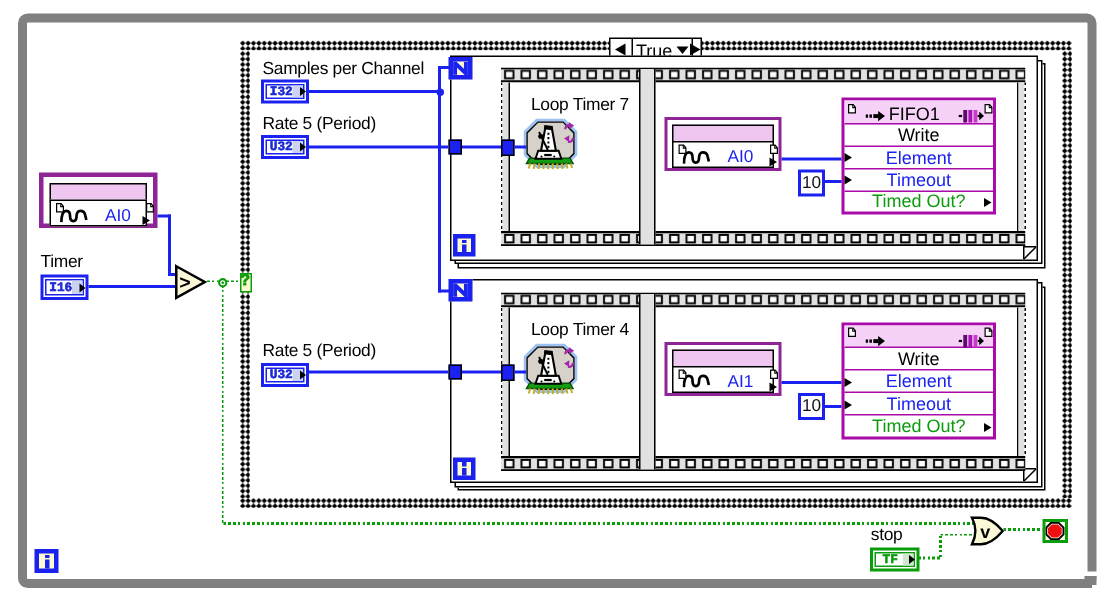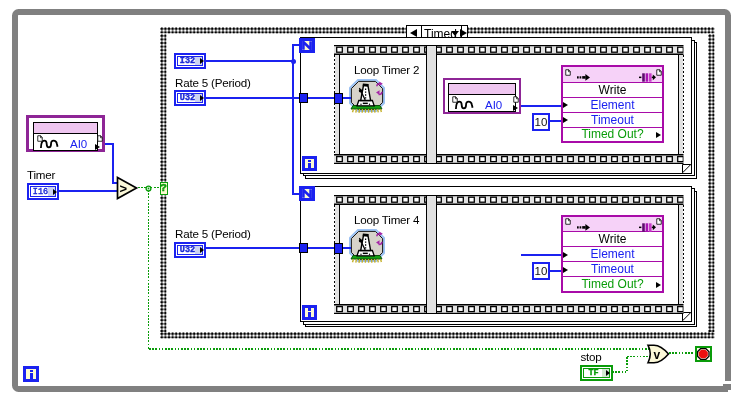--- a/index.html
+++ b/index.html
@@ -44,21 +44,21 @@
           <path d="M1.8,0 L3.6,1.8 L1.8,3.6 L0,1.8 Z" fill="#000"></path>
         </pattern>
       </defs>
       <rect width="6.5" height="298.5" fill="url(#cwr)"></rect>
     </svg>
 <div class="a" style="left:406px;top:25px;width:62px;height:16px;box-sizing:border-box;border:1.2px solid #000;background:#fff">
       <div style="position:absolute;left:13.5px;top:0;bottom:0;width:1.2px;background:#000"></div>
       <div style="position:absolute;left:53.5px;top:0;bottom:0;width:1.2px;background:#000"></div>
       <div style="position:absolute;left:3px;top:50%;margin-top:-4px;width:0;height:0;border-right:7px solid #000;border-top:4px solid transparent;border-bottom:4px solid transparent"></div>
       <div style="position:absolute;right:0px;top:50%;margin-top:-4px;width:0;height:0;border-left:7px solid #000;border-top:4px solid transparent;border-bottom:4px solid transparent"></div>
-      <div style="position:absolute;left:17px;top:0.5px;font-size:12px;color:#000">Timed</div>
+      <div style="position:absolute;left:17px;top:0.5px;font-size:12px;color:#000">True</div>
       <div style="position:absolute;left:44px;top:50%;margin-top:-2.5px;width:0;height:0;border-top:5.5px solid #000;border-left:4.4px solid transparent;border-right:4.4px solid transparent"></div>
     </div>
 <div class="a" style="left:305.0px;top:42.0px;width:392px;height:136.5px;box-sizing:border-box;border:1.2px solid #000;background:#fff"></div>
 <div class="a" style="left:302.5px;top:39.5px;width:392px;height:136.5px;box-sizing:border-box;border:1.2px solid #000;background:#fff"></div>
 <div class="a" style="left:300.0px;top:37.0px;width:392px;height:136.5px;box-sizing:border-box;border:1.2px solid #000;background:#fff"></div>
 <svg class="a" style="left:682.3px;top:163.8px" width="9" height="9" viewBox="0 0 9 9">
       <path d="M0.5,8.8 L0.5,0.5 L8.8,0.5" fill="#fff" stroke="#000" stroke-width="1"></path>
       <line x1="0.5" y1="8.8" x2="8.8" y2="0.5" stroke="#000" stroke-width="1"></line>
     </svg>
 <svg class="a" style="left:334px;top:45px" width="349.5" height="10" viewBox="0 0 349.5 10">
@@ -92,21 +92,21 @@
 <div class="a" style="left:426px;top:46px;width:11px;height:116.5px;box-sizing:border-box;background:#e1e1e1;border-left:1.5px solid #000;border-right:1.5px solid #000"></div>
 <div class="a" style="left:299px;top:37.5px;width:16px;height:15px;box-sizing:border-box;border:3px solid #1b22f0;background:#fcfad0">
       <svg style="position:absolute;left:0;top:0" width="10" height="9" viewBox="0 0 10 9">
         <polyline points="1.4,8.8 1.4,1 8.6,8 8.6,0.2" fill="none" stroke="#1b22f0" stroke-width="2.6"></polyline>
       </svg>
     </div>
 <div class="a" style="left:302px;top:156px;width:15px;height:15px;box-sizing:border-box;border:3px solid #1b22f0;background:#fcfad0">
       <div style="position:absolute;left:3.0px;top:0.5px;width:3px;height:2.5px;background:#1b22f0"></div>
       <div style="position:absolute;left:3.0px;top:4px;width:3px;height:5.5px;background:#1b22f0"></div>
     </div>
-<div class="a lbl" style="left:354px;top:63px;font-size:11.6px">Loop Timer 2</div>
+<div class="a lbl" style="left:354px;top:63px;font-size:11.6px">Loop Timer 7</div>
 <svg class="a" style="left:349px;top:79px" width="36" height="34" viewBox="0 0 36 34">
 <polygon points="9,1 27,1 35,9 35,24 27,32 9,32 1,24 1,9" fill="#d6d2ca" stroke="#9cc2f4" stroke-width="2"></polygon>
 <polygon points="9.6,2.4 26.4,2.4 33.6,9.6 33.6,23.4 26.4,30.6 9.6,30.6 2.4,23.4 2.4,9.6" fill="none" stroke="#000" stroke-width="0.9"></polygon>
 <polygon points="4,26.5 31,26.5 33,30 2,30" fill="#12a012" stroke="#0a520a" stroke-width="1"></polygon>
 <g stroke="#c5b02a" stroke-width="1.4">
 <line x1="4.5" y1="30" x2="3.5" y2="33.3"></line>
         <line x1="7.5" y1="30" x2="6.8" y2="33.6"></line>
 <line x1="10.5" y1="30" x2="10" y2="33.8"></line>
         <line x1="13.5" y1="30" x2="13.2" y2="33.8"></line>
 <line x1="16.5" y1="30" x2="16.4" y2="33.8"></line>
@@ -151,20 +151,21 @@
         <path d="M7,1.5 v4 h3.7" fill="none" stroke="#000" stroke-width="1.4"></path>
       </svg>
       <svg class="a" style="left:67.5px;top:16px" width="6" height="7" viewBox="0 0 12 14">
         <path d="M1.5,1.5 h6 l3,3.5 v7.5 h-9 z" fill="#fff" stroke="#000" stroke-width="1.6"></path>
         <path d="M7,1.5 v4 h3.7" fill="none" stroke="#000" stroke-width="1.4"></path>
       </svg>
       <div style="position:absolute;right:1px;top:25px;width:0;height:0;border-left:5px solid #000;border-top:3.5px solid transparent;border-bottom:3.5px solid transparent"></div>
     </div>
 <div class="a" style="left:561px;top:65px;width:103px;height:78px;box-sizing:border-box;border:2px solid #a80ba8;background:#fff">
       <div style="position:absolute;left:0;top:0;right:0;height:14.5px;background:#f6d2f8;border-bottom:1.5px solid #a80ba8"></div>
+      <div style="position:absolute;left:0;top:1.5px;right:6px;text-align:center;font-size:12px;color:#000">FIFO1</div>
       <svg style="position:absolute;left:14px;top:7px" width="13" height="7" viewBox="0 0 13 7">
         <rect x="0" y="2.3" width="1.7" height="2.2" fill="#000"></rect>
         <rect x="2.6" y="2.3" width="1.7" height="2.2" fill="#000"></rect>
         <rect x="5.2" y="2.1" width="3.4" height="2.6" fill="#000"></rect>
         <path d="M8.4,0 L13,3.4 L8.4,6.8 z" fill="#000"></path>
       </svg>
       <svg style="position:absolute;left:76px;top:6px" width="17" height="9" viewBox="0 0 17 9">
         <rect x="0" y="3.6" width="2.4" height="1.5" fill="#000"></rect>
         <rect x="3.2" y="0.3" width="2.6" height="8.4" fill="#5c0a6e"></rect>
         <rect x="6.6" y="0.3" width="2.6" height="8.4" fill="#a812b4"></rect>
@@ -269,20 +270,37 @@
 <g fill="#a625a8">
 <polygon points="30.2,2.4 33.8,4.8 30.4,7"></polygon>
         <polygon points="30.6,11.2 27,13.4 30.4,15.7"></polygon>
 </g>
 </svg>
 <div class="a" style="left:299px;top:242.5px;width:9px;height:10.5px;box-sizing:border-box;border:1px solid #000;background:#1b22f0"></div>
 <div class="a" style="left:334px;top:243px;width:9px;height:10.5px;box-sizing:border-box;border:1px solid #000;background:#1b22f0"></div>
 <div class="a" style="left:206px;top:246.5px;width:93px;height:2px;background:#1b22f0"></div>
 <div class="a" style="left:308px;top:246.5px;width:26px;height:2px;background:#1b22f0"></div>
 <div class="a" style="left:343px;top:246.5px;width:8px;height:2px;background:#1b22f0"></div>
+<div class="a" style="left:443px;top:227.5px;width:78px;height:36px;box-sizing:border-box;border:2px solid #8e2596;background:#fff">
+      <div style="position:absolute;left:3px;right:3px;top:3px;height:11px;background:#efc6f0;border:1px solid #000"></div>
+      <div style="position:absolute;left:3px;right:3px;top:14px;height:16px;background:#fff;border:1px solid #000"></div>
+      <svg style="position:absolute;left:10px;top:19.5px" width="19" height="10" viewBox="0 0 21 11">
+        <path d="M1,10 C1.2,3 3,1.8 4.6,1.8 C6.6,1.8 7.4,3.4 7.4,5.5 C7.4,7.6 8,9.2 9.8,9.2 C11.6,9.2 12.2,7.6 12.2,5.5 C12.2,3.4 13,1.8 15,1.8 C16.8,1.8 18.2,3 18.6,5 L19.4,8.5" fill="none" stroke="#000" stroke-width="2"></path>
+      </svg>
+      <div style="position:absolute;left:40px;top:19px;font-size:11.5px;color:#1b22f0">AI1</div>
+      <svg class="a" style="left:6.5px;top:16px" width="6" height="7" viewBox="0 0 12 14">
+        <path d="M1.5,1.5 h6 l3,3.5 v7.5 h-9 z" fill="#fff" stroke="#000" stroke-width="1.6"></path>
+        <path d="M7,1.5 v4 h3.7" fill="none" stroke="#000" stroke-width="1.4"></path>
+      </svg>
+      <svg class="a" style="left:67.5px;top:16px" width="6" height="7" viewBox="0 0 12 14">
+        <path d="M1.5,1.5 h6 l3,3.5 v7.5 h-9 z" fill="#fff" stroke="#000" stroke-width="1.6"></path>
+        <path d="M7,1.5 v4 h3.7" fill="none" stroke="#000" stroke-width="1.4"></path>
+      </svg>
+      <div style="position:absolute;right:1px;top:25px;width:0;height:0;border-left:5px solid #000;border-top:3.5px solid transparent;border-bottom:3.5px solid transparent"></div>
+    </div>
 <div class="a" style="left:561px;top:214.5px;width:103px;height:78px;box-sizing:border-box;border:2px solid #a80ba8;background:#fff">
       <div style="position:absolute;left:0;top:0;right:0;height:14.5px;background:#f6d2f8;border-bottom:1.5px solid #a80ba8"></div>
       <svg style="position:absolute;left:14px;top:7px" width="13" height="7" viewBox="0 0 13 7">
         <rect x="0" y="2.3" width="1.7" height="2.2" fill="#000"></rect>
         <rect x="2.6" y="2.3" width="1.7" height="2.2" fill="#000"></rect>
         <rect x="5.2" y="2.1" width="3.4" height="2.6" fill="#000"></rect>
         <path d="M8.4,0 L13,3.4 L8.4,6.8 z" fill="#000"></path>
       </svg>
       <svg style="position:absolute;left:76px;top:6px" width="17" height="9" viewBox="0 0 17 9">
         <rect x="0" y="3.6" width="2.4" height="1.5" fill="#000"></rect>
@@ -325,23 +343,24 @@
       <svg class="a" style="left:67.5px;top:17px" width="6" height="7" viewBox="0 0 12 14">
         <path d="M1.5,1.5 h6 l3,3.5 v7.5 h-9 z" fill="#fff" stroke="#000" stroke-width="1.6"></path>
         <path d="M7,1.5 v4 h3.7" fill="none" stroke="#000" stroke-width="1.4"></path>
       </svg>
       <div style="position:absolute;right:2px;top:26px;width:0;height:0;border-left:5px solid #000;border-top:3.5px solid transparent;border-bottom:3.5px solid transparent"></div>
     </div>
 <div class="a lbl" style="left:27px;top:167.5px;font-size:11.6px">Timer</div>
 <div class="a" style="left:27px;top:183px;width:32px;height:17px;box-sizing:border-box;border:2.5px solid #1b22f0;background:#fff">
       <div style="position:absolute;inset:1px;border:1px solid #1b22f0;background:#fff"></div>
       <div style="position:absolute;top:2px;bottom:2px;right:2px;width:7px;background:#ccd3f2"></div>
-      <div style="position:absolute;left:0;right:5px;top:0;bottom:0;display:flex;align-items:center;justify-content:center;font-weight:normal;font-size:8.5px;color:#1c2ad6;-webkit-text-stroke:0.4px #1c2ad6;font-family:'Liberation Mono',monospace">I16</div>
+      <div style="position:absolute;left:0;right:5px;top:0;bottom:0;display:flex;align-items:center;justify-content:center;font-weight:bold;font-size:8.5px;color:#1c2ad6;-webkit-text-stroke:0.4px #1c2ad6;font-family:'Liberation Mono',monospace">I16</div>
       <div style="position:absolute;right:0.5px;top:50%;margin-top:-3px;width:0;height:0;border-left:4.5px solid #000;border-top:3px solid transparent;border-bottom:3px solid transparent"></div>
     </div>
+<div class="a lbl" style="left:175px;top:38.5px;font-size:11.6px">Samples per Channel</div>
 <div class="a" style="left:174px;top:53px;width:32px;height:16px;box-sizing:border-box;border:2.5px solid #1b22f0;background:#fff">
       <div style="position:absolute;inset:1px;border:1px solid #1b22f0;background:#fff"></div>
       <div style="position:absolute;top:2px;bottom:2px;right:2px;width:7px;background:#ccd3f2"></div>
       <div style="position:absolute;left:0;right:5px;top:0;bottom:0;display:flex;align-items:center;justify-content:center;font-weight:bold;font-size:8.5px;color:#1c2ad6;-webkit-text-stroke:0.4px #1c2ad6;font-family:'Liberation Mono',monospace">I32</div>
       <div style="position:absolute;right:0.5px;top:50%;margin-top:-3px;width:0;height:0;border-left:4.5px solid #000;border-top:3px solid transparent;border-bottom:3px solid transparent"></div>
     </div>
 <div class="a lbl" style="left:175px;top:76px;font-size:11.6px">Rate 5 (Period)</div>
 <div class="a" style="left:174px;top:90px;width:32px;height:16px;box-sizing:border-box;border:2.5px solid #1b22f0;background:#fff">
       <div style="position:absolute;inset:1px;border:1px solid #1b22f0;background:#fff"></div>
       <div style="position:absolute;top:2px;bottom:2px;right:2px;width:7px;background:#ccd3f2"></div>

